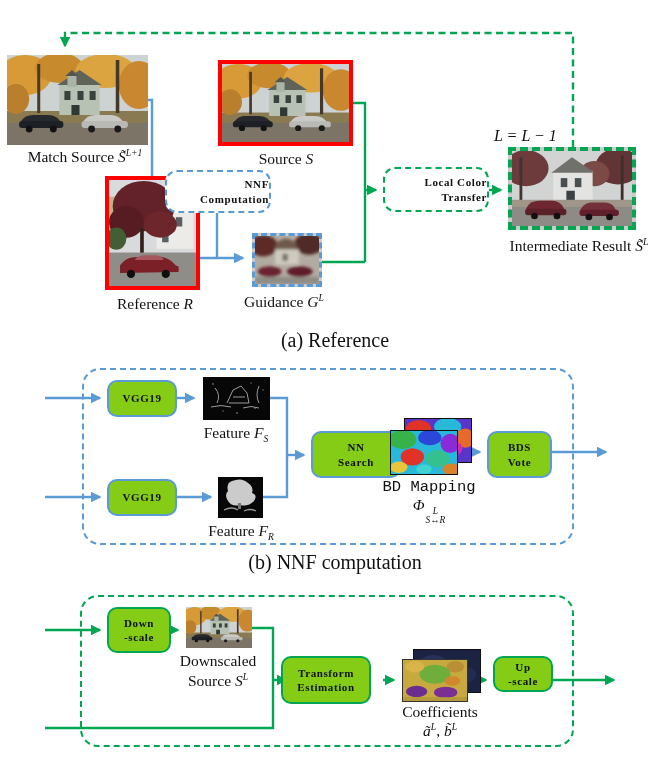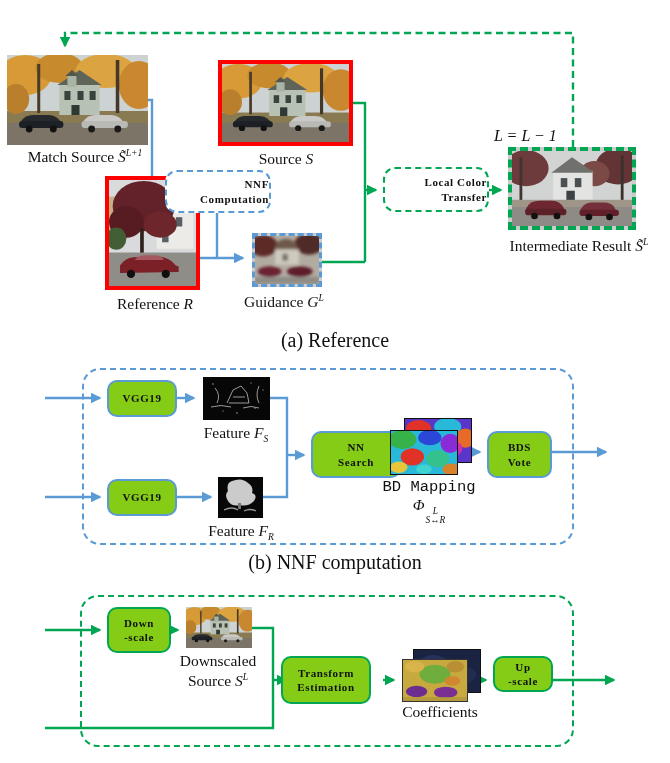--- a/index.html
+++ b/index.html
@@ -414,19 +414,22 @@
       </svg>
   </div>
   <div class="photo" style="left:402px; top:659px; width:66px; height:43px; border:1px solid #333; box-sizing:border-box;">
     <svg viewBox="0 0 66 43" preserveAspectRatio="none">
         <use href="#coefA"></use>
       </svg>
   </div>
   <div class="lbl" style="left:378px; top:703px; width:124px;">
     <span>Coefficients</span>
   </div>
+  <div class="lbl" style="left:378px; top:721px; width:124px;">
+    <span class="it">ã</span><sup>L</sup><span>, </span><span class="it">b̃</span><sup>L</sup>
+  </div>
 
   <div class="sbox green" style="left:493px; top:656px; width:60px; height:36px; box-sizing:border-box;">
     <span class="boxline">Up</span>
     <span class="boxline">-scale</span>
   </div>
 
 </div>
 
 </body></html>

